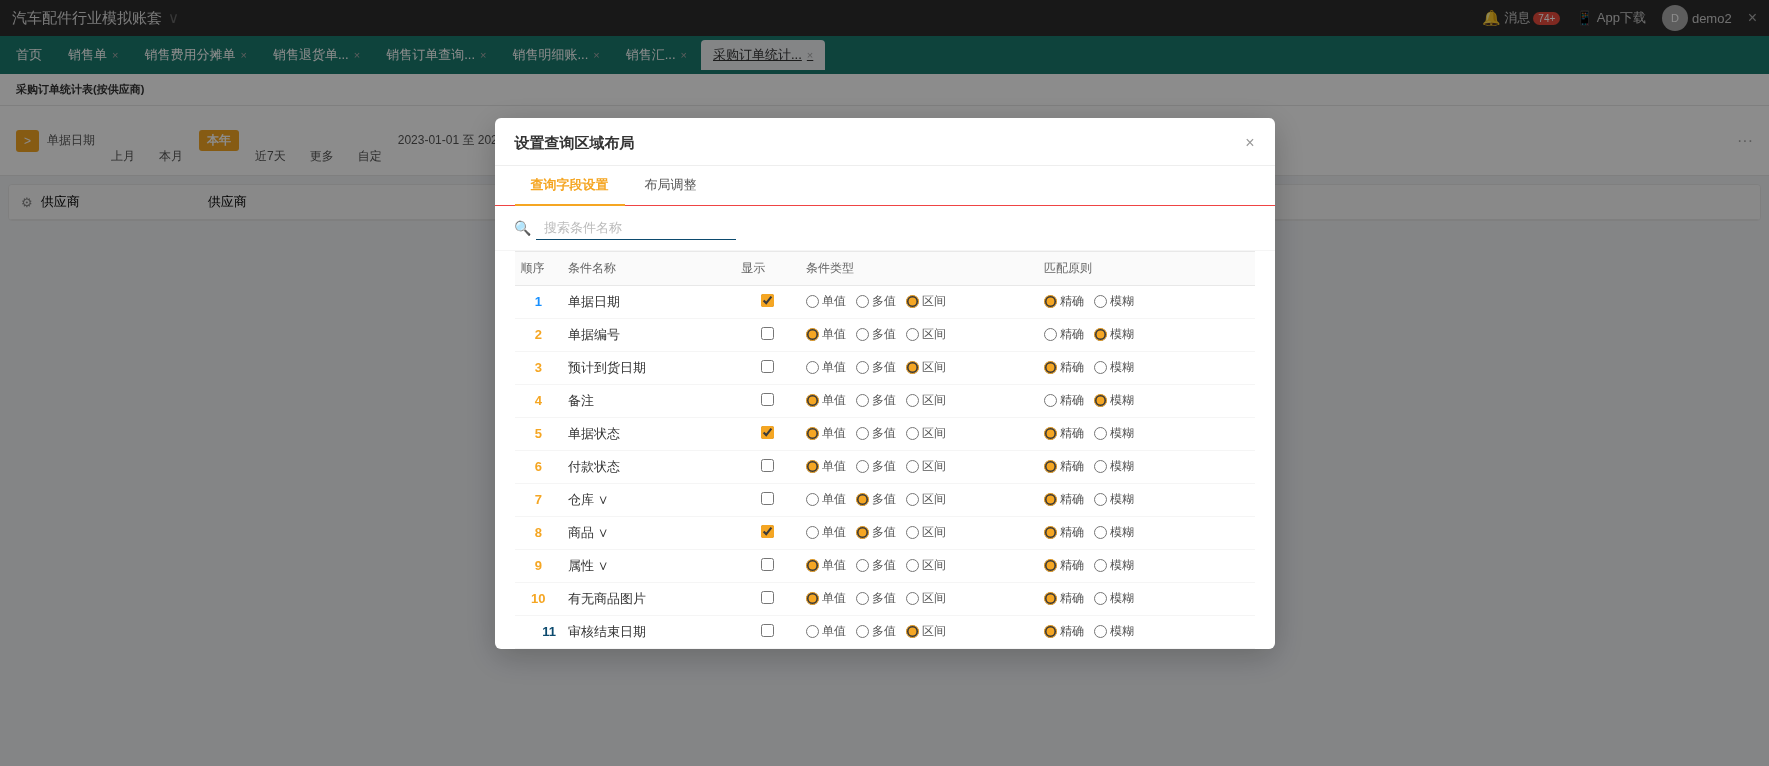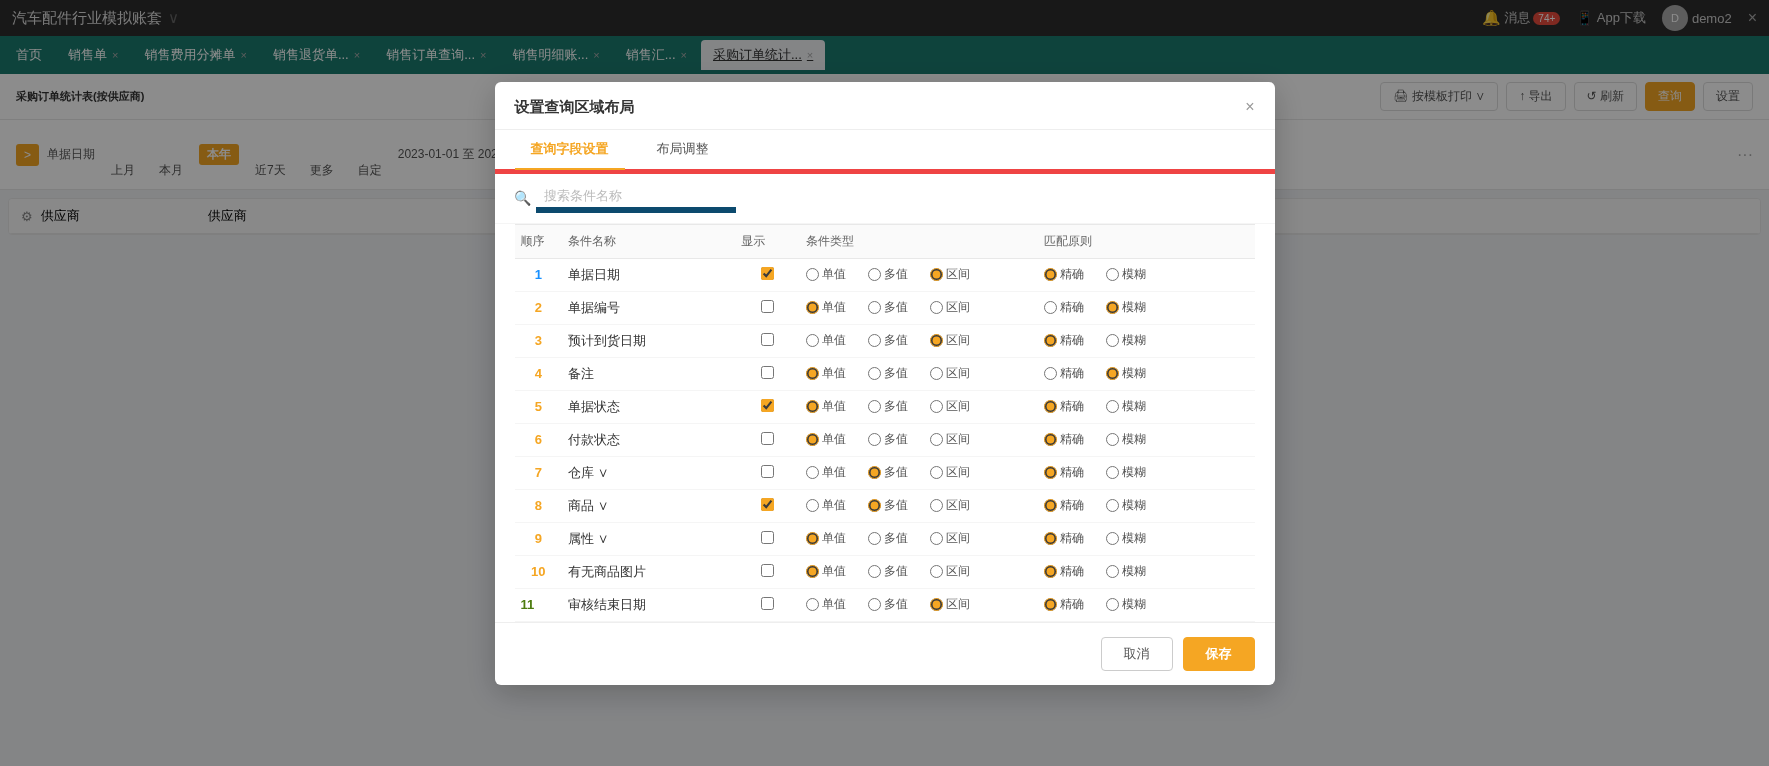--- a/index.html
+++ b/index.html
@@ -115,23 +115,23 @@
       display: flex;
       align-items: center;
       justify-content: space-between;
     }
     .dialog-title { font-size: 15px; font-weight: bold; color: #333; }
     .dialog-close { cursor: pointer; color: #999; font-size: 16px; }
 
     
     .dialog-tabs {
       display: flex;
-      gap: 16px;
+      gap: 4px;
       padding: 0 20px;
-      border-bottom: 5px solid #ef4444;
+      border-bottom: 1px solid #ef4444;
     }
     .dialog-tab {
       padding: 10px 16px;
       font-size: 13px;
       color: #555;
       cursor: pointer;
       border-bottom: 2px solid transparent;
       margin-bottom: -1px;
     }
     .dialog-tab.active {
@@ -142,21 +142,21 @@
 
     
     .dialog-search {
       padding: 10px 20px;
       display: flex;
       align-items: center;
       border-bottom: 1px solid #f5f5f5;
     }
     .dialog-search input {
       border: none;
-      border-bottom: 6px solid #0c4a6e;
+      border-bottom: 1px solid #0c4a6e;
       outline: none;
       font-size: 13px;
       padding: 4px 8px;
       width: 200px;
       color: #333;
     }
     .dialog-search input::placeholder { color: #bbb; }
     .search-icon { color: #aaa; margin-right: 4px; font-size: 14px; }
 
     
@@ -187,21 +187,21 @@
       vertical-align: middle;
     }
 
     .col-order { width: 44px; color: #f5a623; font-weight: bold; text-align: center; }
     .col-name { width: 160px; }
     .col-show { width: 60px; text-align: center; }
     .col-type { width: 220px; }
     .col-match { width: 200px; }
 
     
-    .radio-group { display: flex; align-items: center; gap: 22px; }
+    .radio-group { display: flex; align-items: center; gap: 10px; }
     .radio-label { display: flex; align-items: center; gap: 3px; font-size: 12px; color: #555; cursor: pointer; }
     input[type="radio"] { accent-color: #f5a623; width: 13px; height: 13px; cursor: pointer; }
     input[type="checkbox"] { accent-color: #f5a623; width: 13px; height: 13px; cursor: pointer; }
 
     
     .dialog-footer {
       padding: 14px 20px;
       display: flex;
       justify-content: flex-end;
       gap: 10px;
@@ -269,37 +269,20 @@
     <span class="close-x">×</span>
   </div>
   <div class="tab-item active">
     <span>采购订单统计...</span>
     <span class="close-x">×</span>
   </div>
 </div>
 
 <div class="page-header">
   <div class="page-title">采购订单统计表(按供应商)</div>
-  <div class="header-actions">
-    <button class="btn">
-      <span>🖨</span>
-      <span>按模板打印</span>
-      <span>∨</span>
-    </button>
-    <button class="btn">
-      <span>↑</span>
-      <span>导出</span>
-    </button>
-    <button class="btn">
-      <span>↺</span>
-      <span>刷新</span>
-    </button>
-    <button class="btn btn-primary">查询</button>
-    <button class="btn">设置</button>
-  </div>
 </div>
 
 <div class="filter-bar">
   <button class="filter-toggle">&gt;</button>
   <span class="filter-label">单据日期</span>
   <span class="filter-plain-tag">上月</span>
   <span class="filter-plain-tag">本月</span>
   <span class="filter-date-tag">本年</span>
   <span class="filter-plain-tag">近7天</span>
   <span class="filter-plain-tag">更多</span>
@@ -670,21 +653,21 @@
                     <span>精确</span>
                   </label>
                   <label class="radio-label">
                     <input type="radio" name="match_9" style="">
                     <span>模糊</span>
                   </label>
                 </div>
               </td>
             </tr>
             <tr>
-              <td class="col-order" style="color: #4d7c0f; font-weight: bold; text-align: left;">11</td>
+              <td class="col-order" style="color: #0c4a6e; font-weight: bold; text-align: right;">11</td>
               <td class="col-name">审核结束日期</td>
               <td class="col-show" style="text-align: center;"><input type="checkbox" style=""></td>
               <td class="col-type">
                 <div class="radio-group">
                   <label class="radio-label">
                     <input type="radio" name="type_10" style="">
                     <span>单值</span>
                   </label>
                   <label class="radio-label">
                     <input type="radio" name="type_10" style="">
@@ -706,19 +689,15 @@
                     <input type="radio" name="match_10" style="">
                     <span>模糊</span>
                   </label>
                 </div>
               </td>
             </tr>
           </tbody>
       </table>
     </div>
 
-    <div class="dialog-footer">
-      <button class="btn-cancel">取消</button>
-      <button class="btn-save">保存</button>
-    </div>
 
   </div>
 </div>
 
 </body></html>

